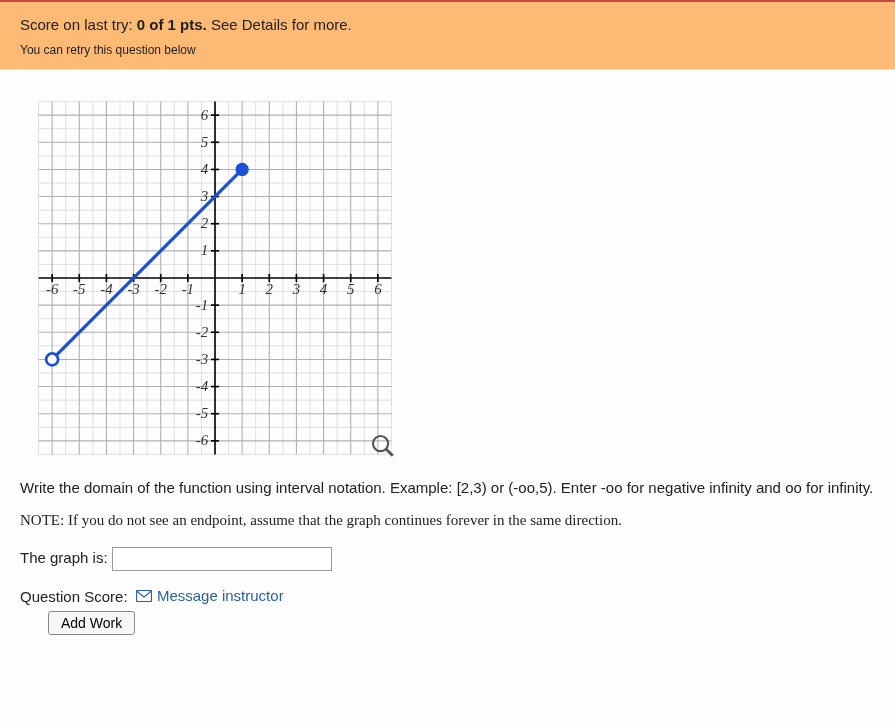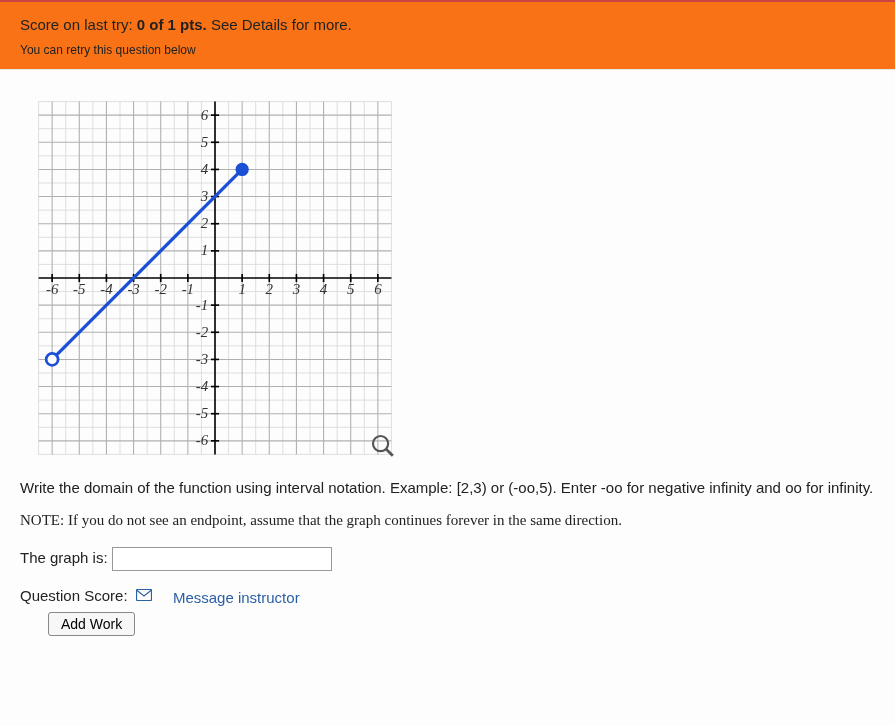--- a/index.html
+++ b/index.html
@@ -5,21 +5,21 @@
   body {
     margin: 0;
     padding: 0;
     font-family: Arial, Helvetica, sans-serif;
     background: #fdfdfd;
     color: #222;
     font-size: 15px;
     width: 895px;
   }
   .score-box {
-    background: #f97316;
+    background: #fdba74;
     border-bottom: 1px solid #e6e6e6;
     padding: 14px 20px 12px 20px;
     border-top: 2px solid #c44;
   }
   .score-line {
     margin-bottom: 10px;
     font-size: 15px;
   }
   .score-line b { font-weight: bold; }
   .retry-line {
@@ -57,22 +57,22 @@
     vertical-align: middle;
   }
   .help-row {
     margin-top: 16px;
     font-size: 15px;
   }
   .msg-link {
     color: #2b5fa5;
     text-decoration: none;
     display: inline-flex;
-    align-items: flex-start;
-    gap: 21px;
+    align-items: center;
+    gap: 5px;
     cursor: pointer;
   }
   .addwork-btn {
     margin-top: 6px;
     margin-left: 28px;
     border: 1px solid #888;
     background: #f7f7f7;
     padding: 3px 12px;
     font-size: 14px;
     cursor: pointer;

